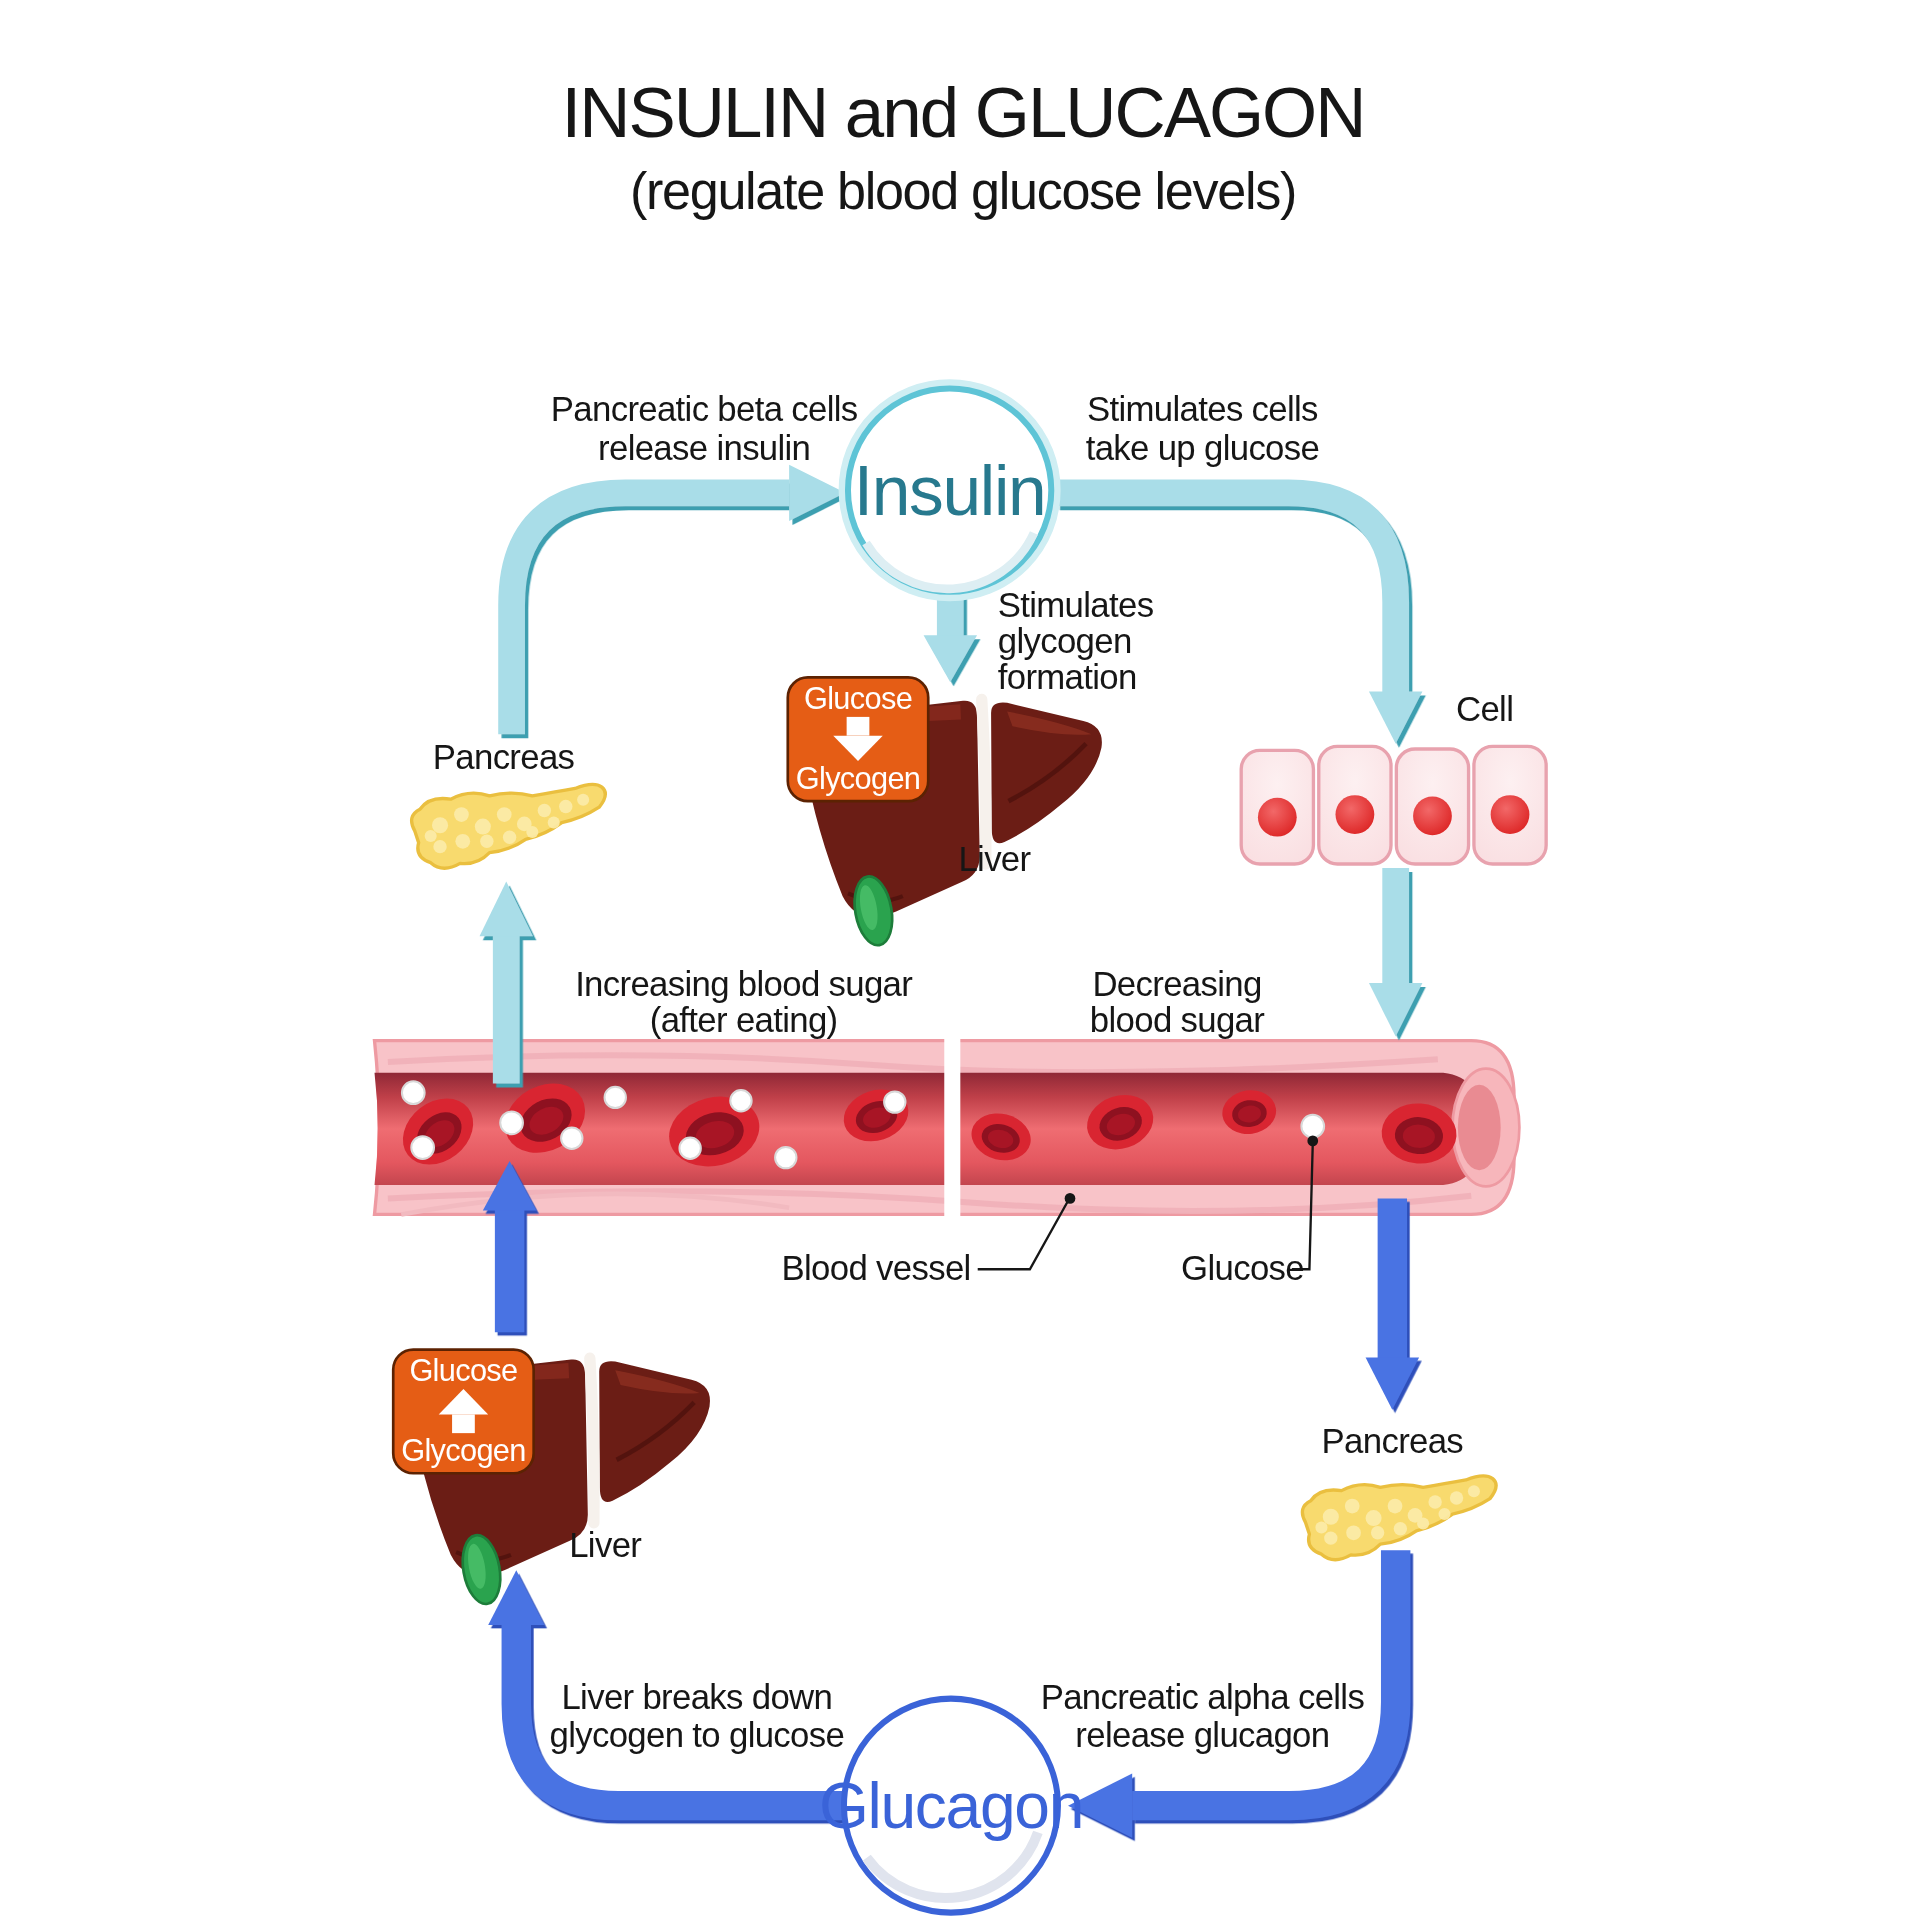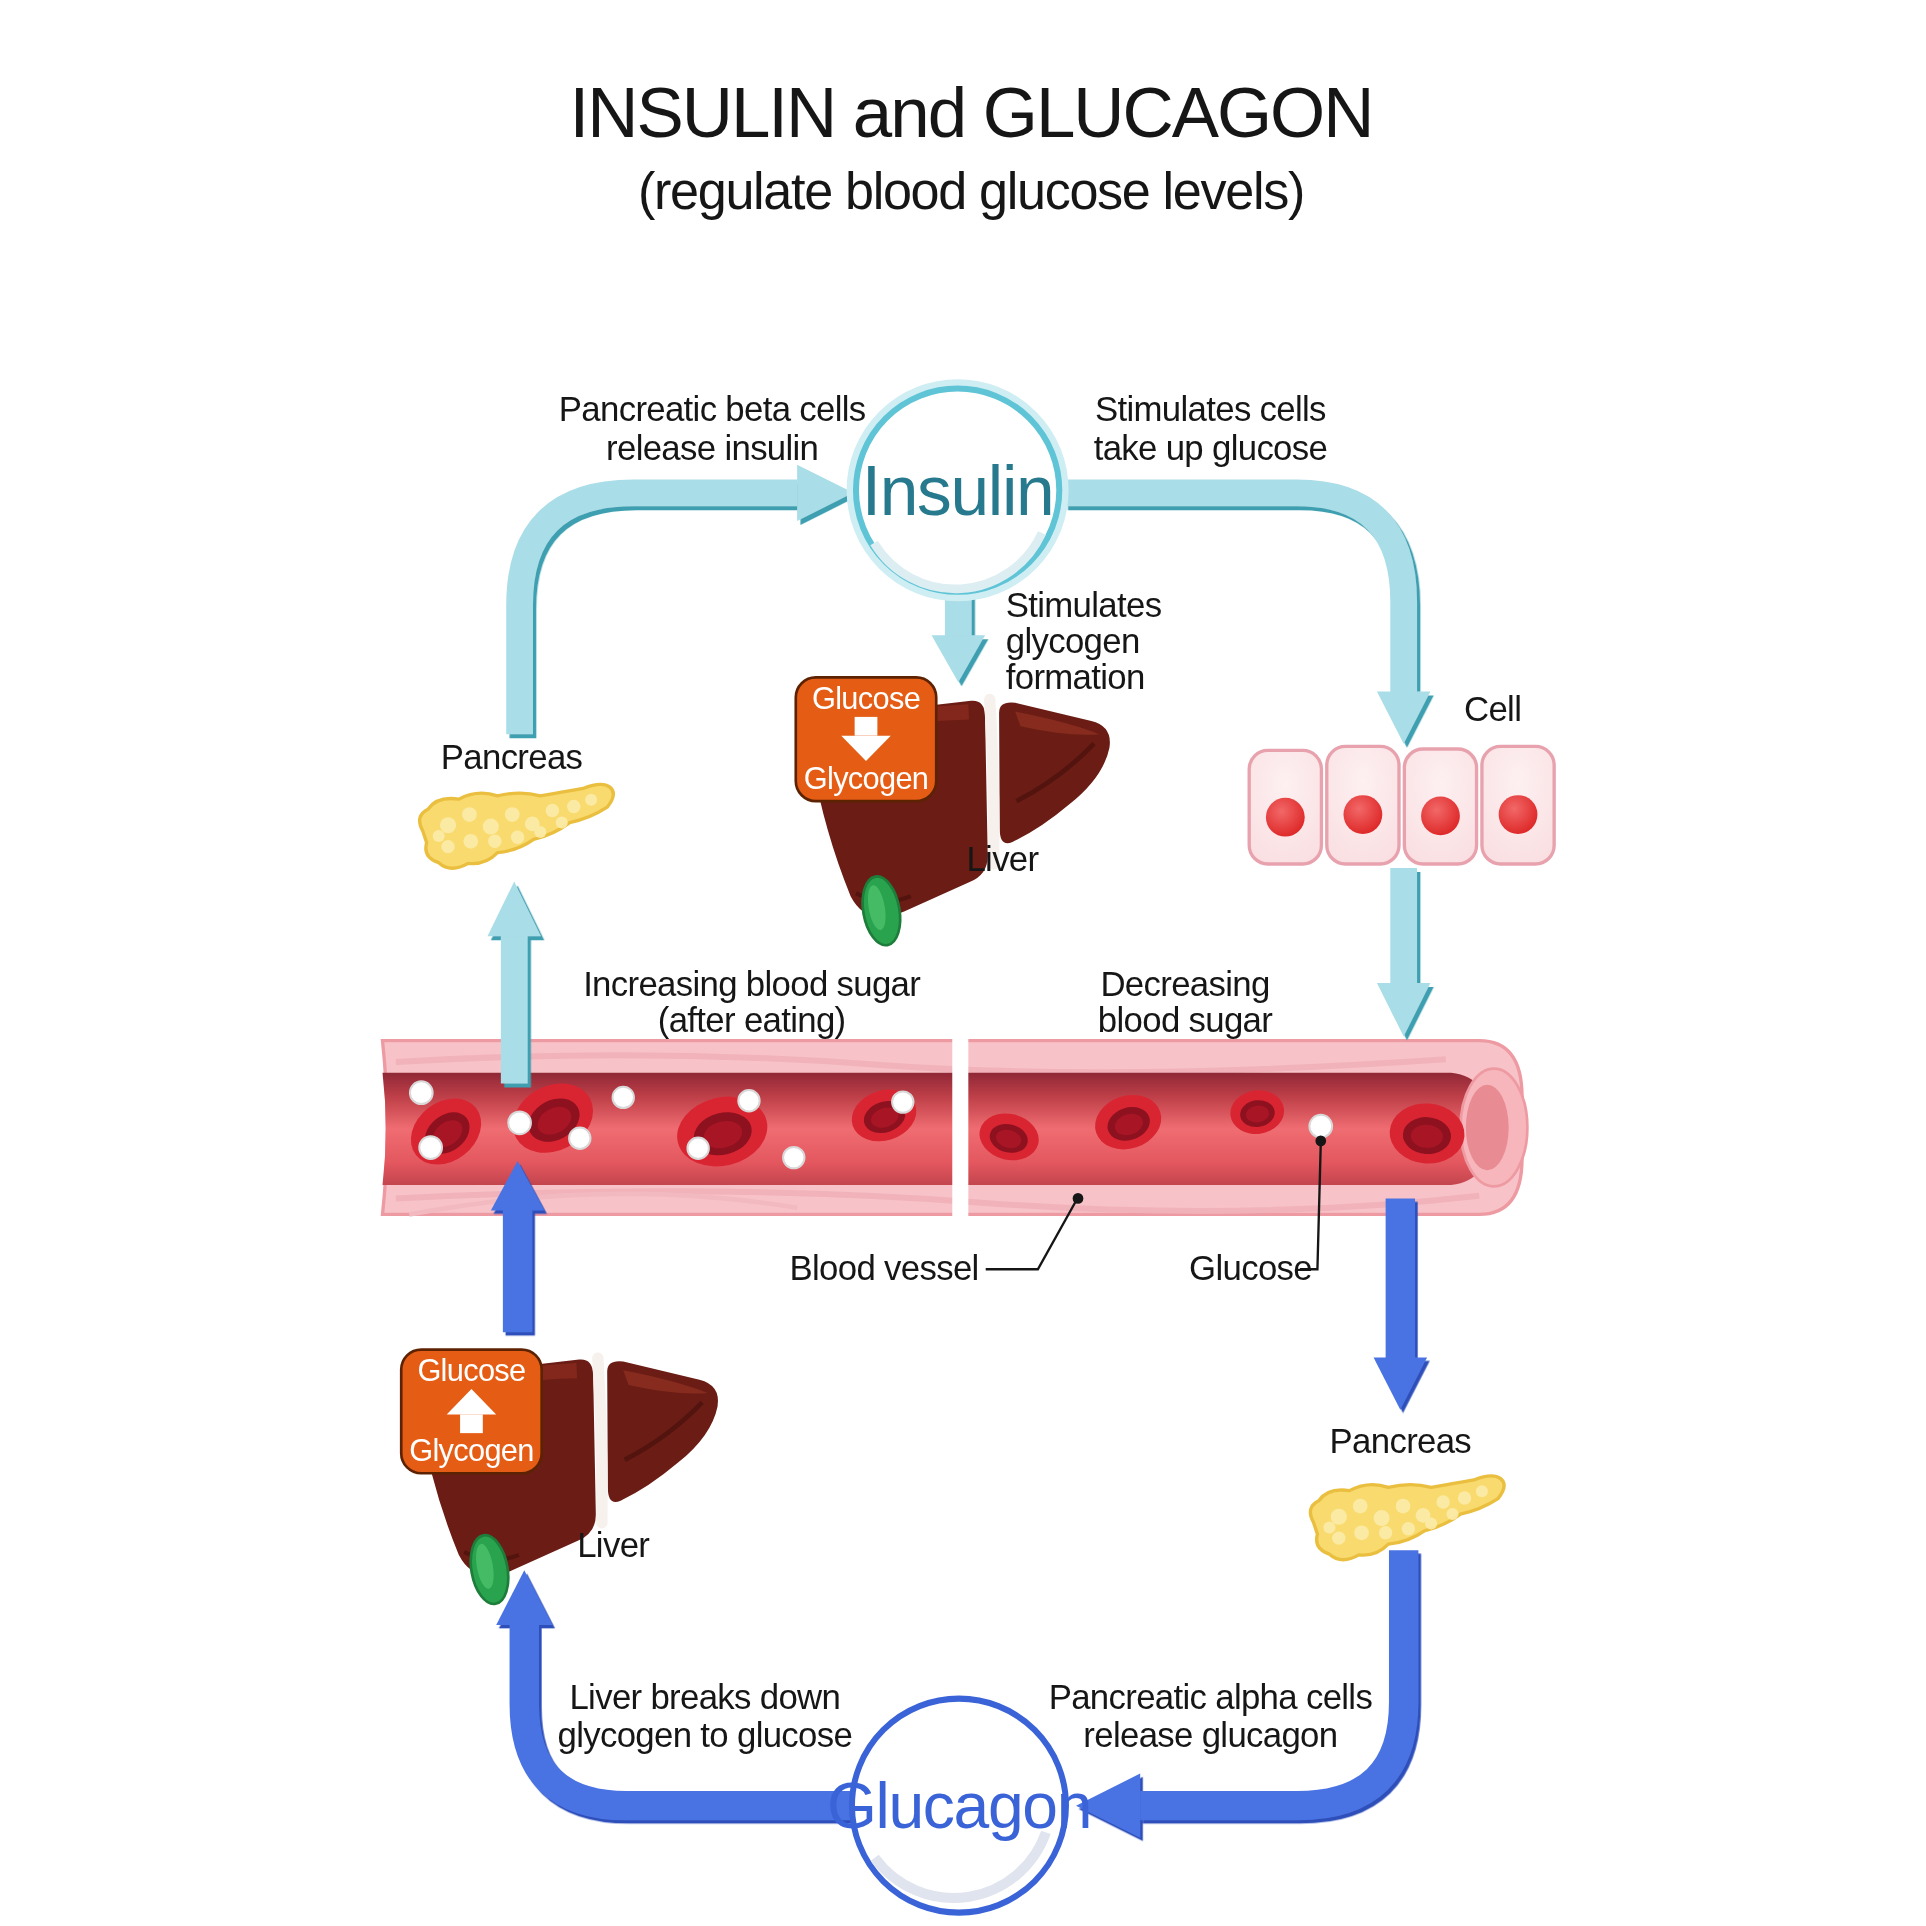--- a/index.html
+++ b/index.html
@@ -1,16 +1,16 @@
 <!DOCTYPE html>
 <html style="font-size:10.7px"><head>
 <meta charset="utf-8">
 <style>
   html,body{margin:0;padding:0;background:#ffffff;}
-  .canvas{width:1776px;height:1926px;position:relative;background:#ffffff;overflow:hidden;padding-left:8px;}
+  .canvas{width:1776px;height:1926px;position:relative;background:#ffffff;overflow:hidden;}
   svg{display:block;}
   text{font-family:"Liberation Sans","DejaVu Sans",sans-serif;fill:#161616;}
   .t-title{font-size:106px;letter-spacing:-3px;}
   .t-sub{font-size:78px;letter-spacing:-2px;}
   .lbl{font-size:52px;letter-spacing:-1px;}
   .hormone-insulin{font-size:104px;fill:#27798e;letter-spacing:-2px;}
   .hormone-glucagon{font-size:96px;fill:#3a63d8;letter-spacing:-2px;}
   .badge-txt{font-size:46px;fill:#ffffff;letter-spacing:-1px;}
 </style>
 </head>

